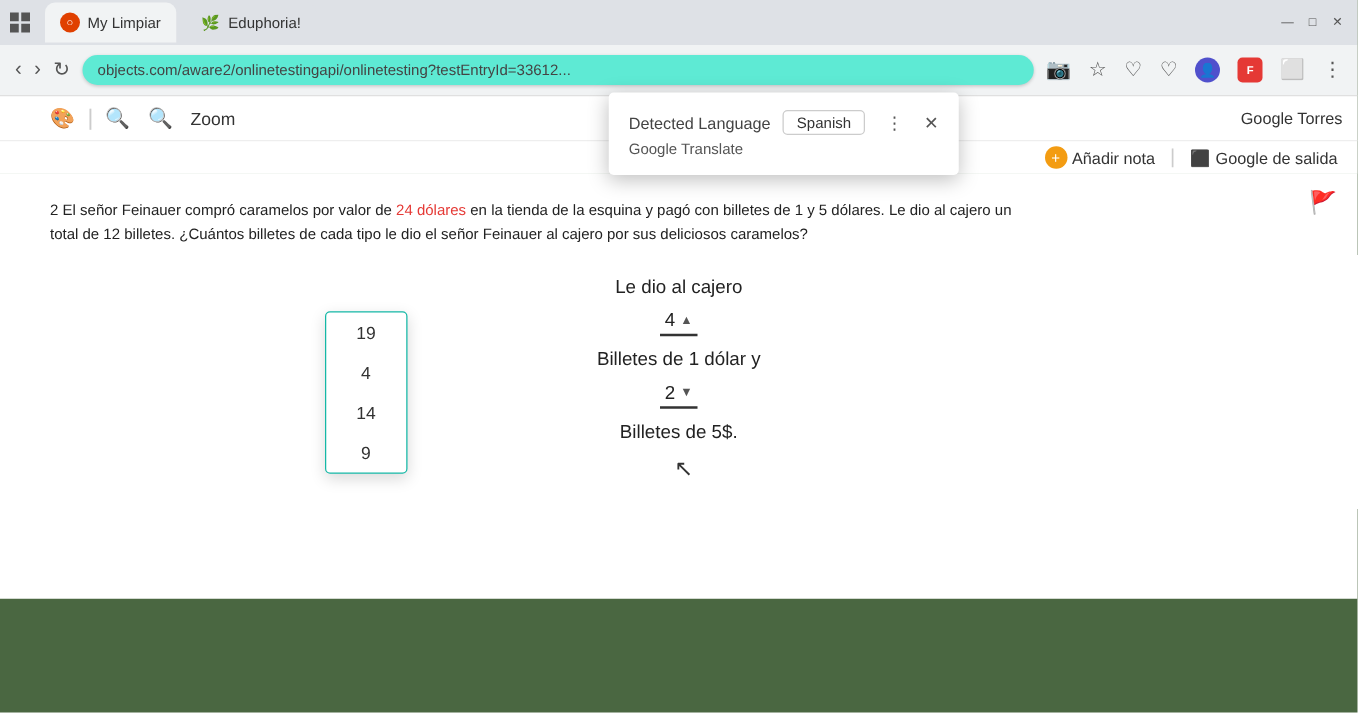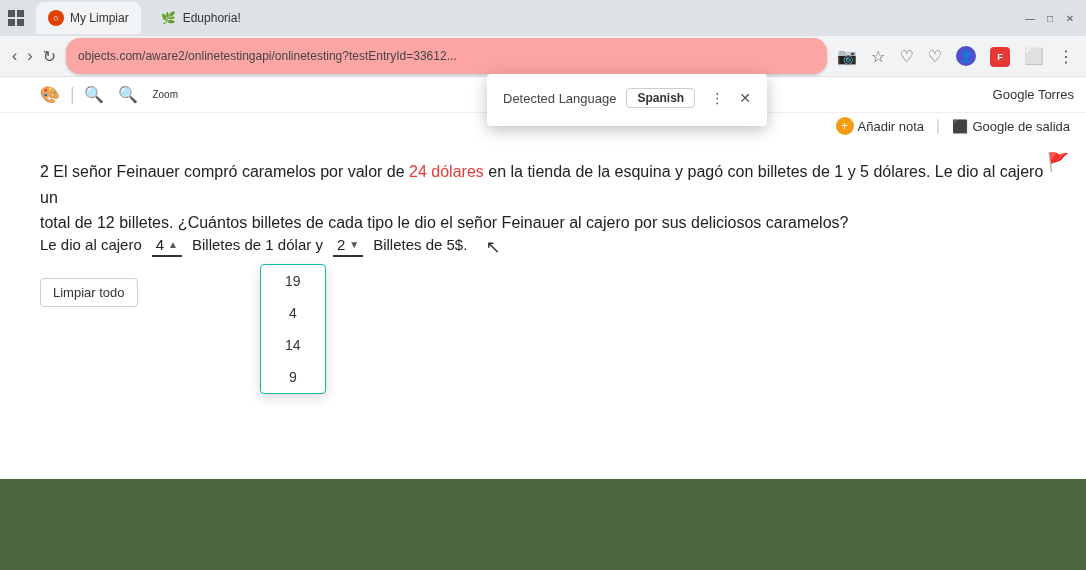--- a/index.html
+++ b/index.html
@@ -96,24 +96,24 @@
       align-items: center;
       height: 40px;
       background: #f1f3f4;
       padding: 0 8px;
       gap: 6px;
       position: relative;
     }
 
     .address-bar {
       flex: 1;
-      height: 36px;
+      height: 24px;
       border-radius: 14px;
       border: none;
-      background: #fca5a5;
+      background: #5eead4;
       padding: 0 12px;
       font-size: 12px;
       color: #444;
       outline: none;
       box-shadow: 0 1px 3px rgba(0,0,0,0.2);
     }
 
     .translate-popup {
       position: absolute;
       top: 38px;
@@ -137,21 +137,21 @@
       color: #444;
       white-space: nowrap;
     }
     .lang-badge {
       background: white;
       border: 1px solid #ccc;
       border-radius: 4px;
       padding: 2px 10px;
       font-size: 12px;
       color: #333;
-      font-weight: 700;
+      font-weight: 400;
     }
     .translate-close {
       margin-left: auto;
       background: none;
       border: none;
       cursor: pointer;
       font-size: 14px;
       color: #555;
       display: flex;
       align-items: center;
@@ -189,21 +189,21 @@
       background: none;
       border: none;
       cursor: pointer;
       font-size: 16px;
       color: #555;
       padding: 2px 4px;
       border-radius: 4px;
     }
 
     .zoom-label {
-      font-size: 10px;
+      font-size: 14px;
       color: #333;
       margin-left: 4px;
     }
 
     .user-name {
       margin-left: auto;
       font-size: 13px;
       color: #333;
     }
 
@@ -261,37 +261,39 @@
 
     .flag-icon {
       position: absolute;
       top: 12px;
       right: 16px;
       font-size: 18px;
       color: #666;
     }
 
     .question-text {
-      font-size: 16px;
+      font-size: 12px;
       color: #222;
       line-height: 1.6;
+      margin-bottom: 24px;
     }
 
     .highlight-red {
       color: #e53935;
     }
 
     .answer-row {
       display: flex;
-      align-items: flex-start;
+      align-items: center;
       gap: 10px;
       font-size: 15px;
       color: #222;
       margin-bottom: 20px;
       position: relative;
+      flex-direction: column;
     }
 
     .dropdown-trigger {
       display: inline-flex;
       align-items: center;
       gap: 4px;
       border-bottom: 2px solid #333;
       padding: 0 4px 2px 4px;
       cursor: pointer;
       font-size: 15px;
@@ -432,20 +434,21 @@
     <button class="nav-btn">⬜</button>
     <button class="nav-btn">⋮</button>
 
     <div class="translate-popup">
       <div class="translate-popup-row">
         <span class="translate-label">Detected Language</span>
         <button class="lang-badge">Spanish</button>
         <button class="translate-close">⋮</button>
         <button class="translate-close">✕</button>
       </div>
+      <div class="google-translate">Google Translate</div>
     </div>
   </div>
 
   <div class="toolbar-row">
     <div class="toolbar-icons">
       <button class="toolbar-icon-btn">🎨</button>
       <span style="color:#ccc;font-size:18px;">|</span>
       <button class="toolbar-icon-btn">🔍</button>
       <button class="toolbar-icon-btn">🔍</button>
       <span class="zoom-label">Zoom</span>
@@ -492,14 +495,13 @@
     <span class="cursor-arrow">↖</span>
 
     <div class="dropdown-menu">
       <div class="dropdown-item">19</div>
       <div class="dropdown-item">4</div>
       <div class="dropdown-item">14</div>
       <div class="dropdown-item">9</div>
     </div>
   </div>
 
-  <button class="clear-btn">Limpiar todo</button>
 </div>
 
 </body></html>

